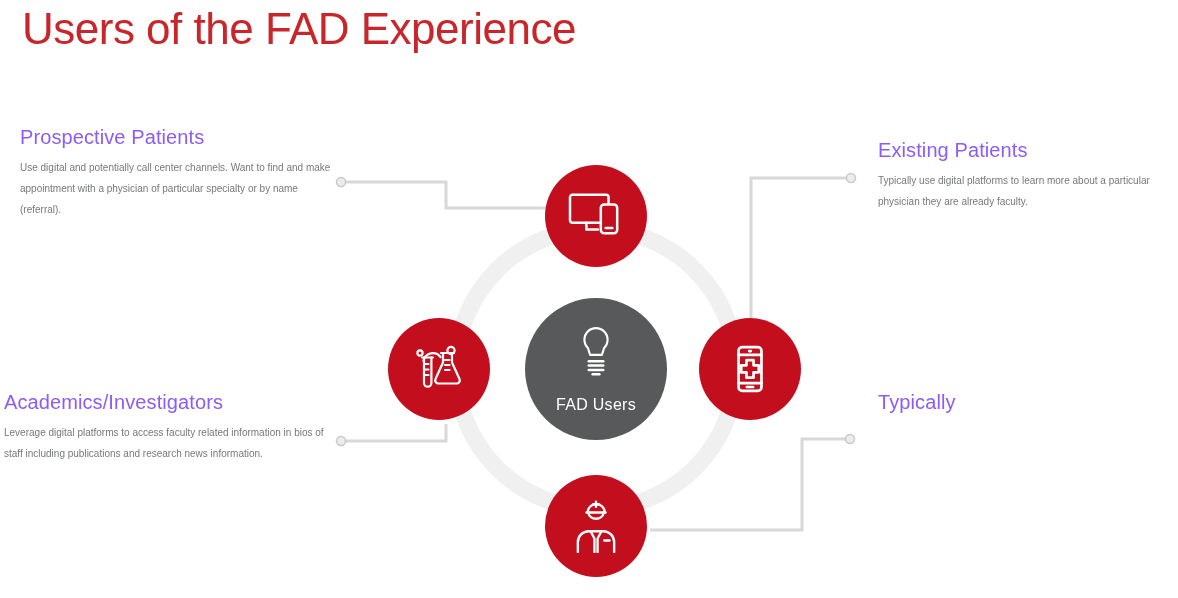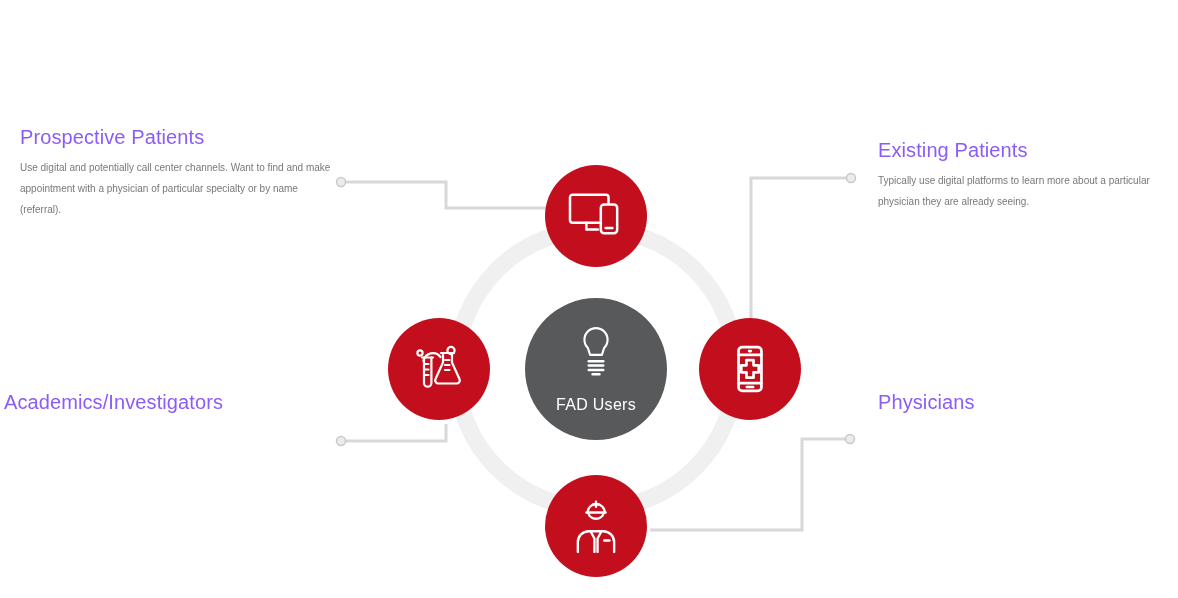--- a/index.html
+++ b/index.html
@@ -34,20 +34,21 @@
     margin:0;font-size:10px;line-height:21px;color:#77787a;
   }
   .block.left{width:320px;}
   .block.right{width:294px;}
 </style>
 </head>
 <body>
 
 <div class="canvas">
 
+  <h1 class="page-title">Users of the FAD Experience</h1>
 
   <svg class="net" width="1178" height="598" viewBox="0 0 1178 598">
     <circle cx="596" cy="369" r="140" fill="none" stroke="#f0f0f1" stroke-width="17"></circle>
     <g fill="none" stroke="#d8d8d8" stroke-width="3">
       <polyline points="341,182 446,182 446,208 547,208"></polyline>
       <polyline points="851,178 751,178 751,320"></polyline>
       <polyline points="341,441 446,441 446,424"></polyline>
       <polyline points="850,439 802,439 802,530 650,530"></polyline>
     </g>
     <g fill="#ececec" stroke="#c9c9c9" stroke-width="1.5">
@@ -118,24 +119,25 @@
     <div class="center-label">FAD Users</div>
   </div>
 
   <div class="block left" style="left:20px;top:126px;">
     <h2>Prospective Patients</h2>
     <p>Use digital and potentially call center channels. Want to find and make appointment with a physician of particular specialty or by name (referral).</p>
   </div>
 
   <div class="block right" style="left:878px;top:128px;margin-top:11px;">
     <h2>Existing Patients</h2>
-    <p>Typically use digital platforms to learn more about a particular physician they are already seeing.</p>
+    <p>Typically use digital platforms to learn more about a particular physician they are already faculty.</p>
   </div>
 
   <div class="block left" style="left:4px;top:391px;">
     <h2>Academics/Investigators</h2>
+    <p>Leverage digital platforms to access faculty related information in bios of staff including publications and research news information.</p>
   </div>
 
   <div class="block right" style="left:878px;top:391px;">
-    <h2>Physicians</h2>
+    <h2>Typically</h2>
   </div>
 
 </div>
 
 </body></html>

